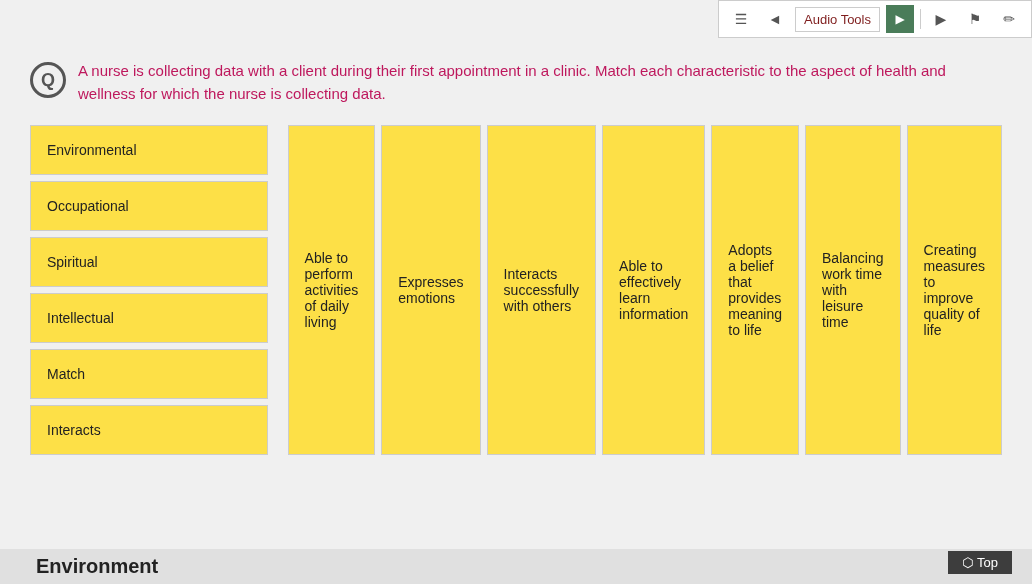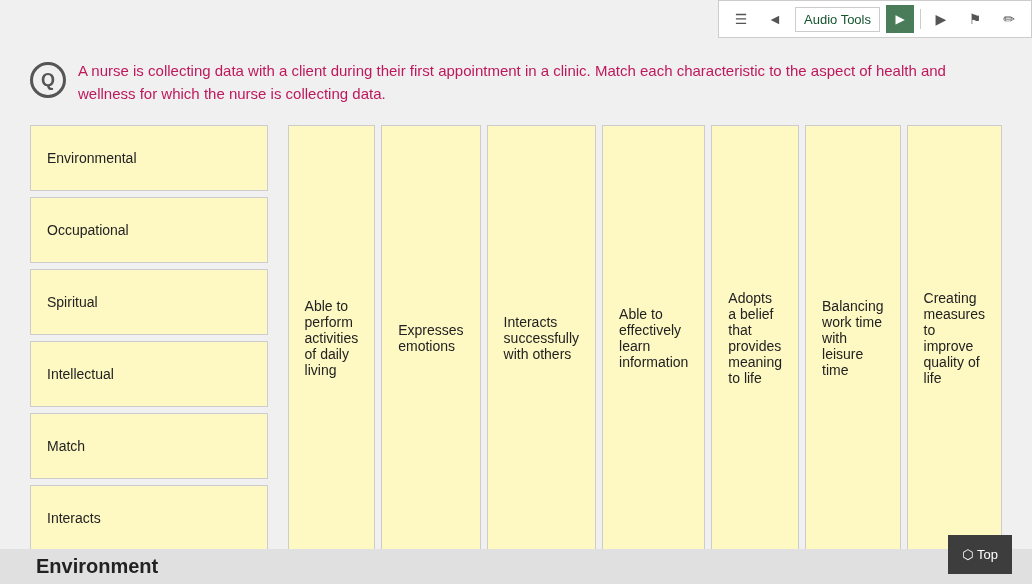--- a/index.html
+++ b/index.html
@@ -43,21 +43,21 @@
 
     .audio-tools-btn {
       display: flex;
       align-items: center;
       gap: 4px;
       background: #fff;
       border: 1px solid #ccc;
       padding: 4px 8px;
       cursor: pointer;
       font-size: 13px;
-      color: #14532d;
+      color: #7f1d1d;
     }
 
     .play-btn {
       width: 28px;
       height: 28px;
       background: #4a7c59;
       display: flex;
       align-items: center;
       justify-content: center;
       cursor: pointer;
@@ -118,23 +118,23 @@
     }
 
     .right-column {
       flex: 1;
       display: flex;
       flex-direction: row;
       gap: 6px;
     }
 
     .match-item {
-      background: #fef9c3;
+      background: #fde047;
       border: 1px solid #ccc;
-      padding: 24px 16px;
+      padding: 16px 16px;
       font-size: 14px;
       color: #222;
       cursor: pointer;
       min-height: 44px;
       display: flex;
       align-items: center;
     }
 
     .bottom-bar {
       position: absolute;
@@ -152,21 +152,21 @@
       font-weight: bold;
       color: #222;
     }
 
     .top-button {
       position: absolute;
       bottom: 10px;
       right: 20px;
       background: #3d3d3d;
       color: #fff;
-      padding: 12px 14px;
+      padding: 4px 14px;
       font-size: 13px;
       cursor: pointer;
       display: flex;
       align-items: center;
       gap: 6px;
       border: none;
     }
 
     .divider-line {
       width: 1px;

